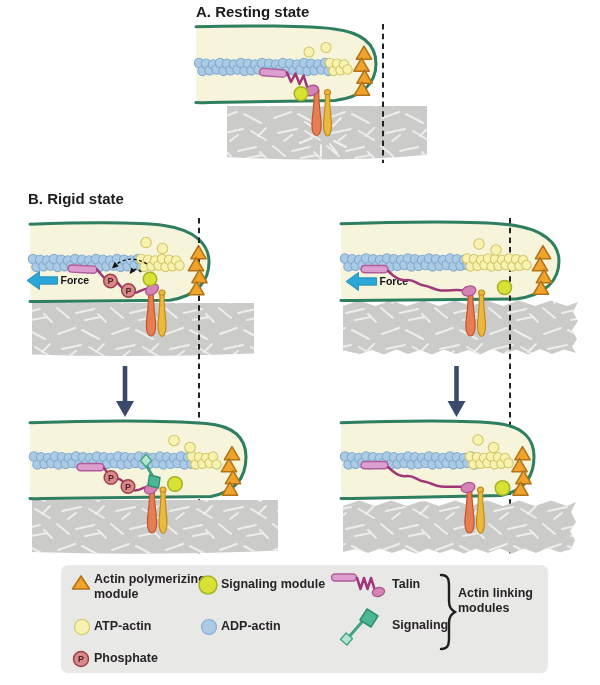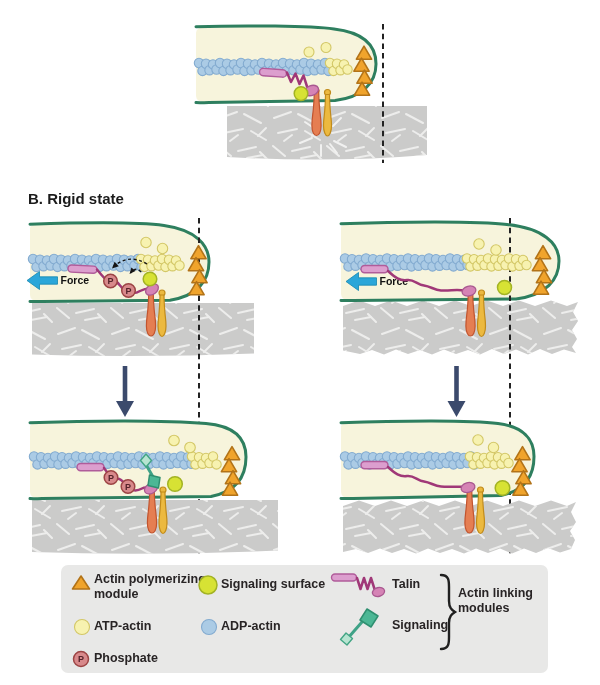--- a/index.html
+++ b/index.html
@@ -40,20 +40,21 @@
   #legend{position:absolute;left:61px;top:565px;width:487px;height:108px;
           background:var(--c-legend-bg);border-radius:7px;}
   .leg-item{position:absolute;}
   .leg-label{position:absolute;font-size:12.5px;font-weight:700;color:#282425;line-height:1.18;}
 </style>
 </head>
 <body>
 
 <div id="page">
 
+  <div class="title" style="left:196px;top:3px">A. Resting state</div>
   <div class="title" style="left:28px;top:190px">B. Rigid state</div>
 
   <svg id="diagram" width="600" height="685" viewBox="0 0 600 685">
     <defs>
       <pattern id="hatch" width="54" height="54" patternUnits="userSpaceOnUse">
         <g stroke="#f1f1f0" stroke-width="2" stroke-linecap="round" opacity="0.9">
           <line x1="4" y1="10" x2="21" y2="4"></line>
           <line x1="28" y1="6" x2="45" y2="15"></line>
           <line x1="8" y1="25" x2="27" y2="21"></line>
           <line x1="35" y1="23" x2="50" y2="32"></line>
@@ -493,21 +494,21 @@
 
   <div id="legend">
     <svg class="leg-item" style="left:10px;top:9px" width="20" height="17">
       <polygon class="tri" points="10,2 18.5,15 1.5,15"></polygon>
     </svg>
     <div class="leg-label" style="left:33px;top:7px;width:118px">Actin polymerizing module</div>
 
     <svg class="leg-item" style="left:136px;top:9px" width="22" height="22">
       <circle class="signal" cx="11" cy="11" r="9"></circle>
     </svg>
-    <div class="leg-label" style="left:160px;top:12px">Signaling surface</div>
+    <div class="leg-label" style="left:160px;top:12px">Signaling module</div>
 
     <svg class="leg-item" style="left:11px;top:52px" width="20" height="20">
       <circle class="bead-atp" cx="10" cy="10" r="7.5"></circle>
     </svg>
     <div class="leg-label" style="left:33px;top:54px">ATP-actin</div>
 
     <svg class="leg-item" style="left:138px;top:52px" width="20" height="20">
       <circle class="bead-adp" cx="10" cy="10" r="7.5"></circle>
     </svg>
     <div class="leg-label" style="left:160px;top:54px">ADP-actin</div>

